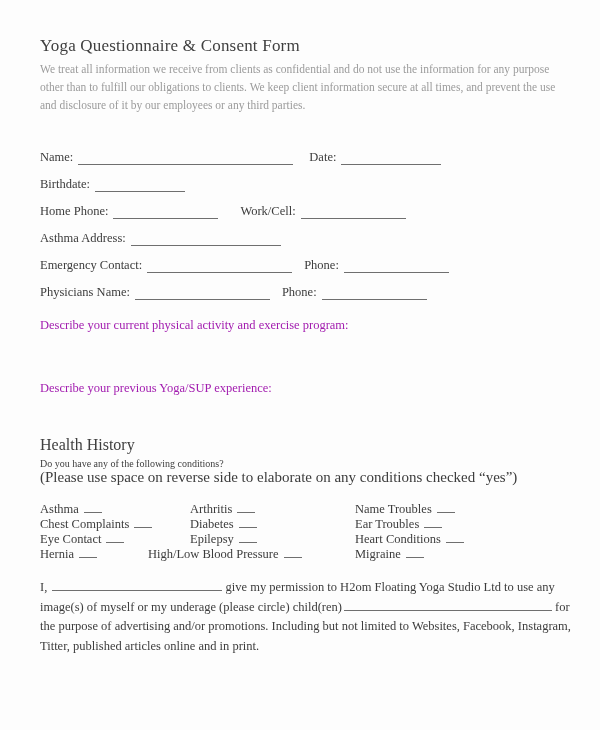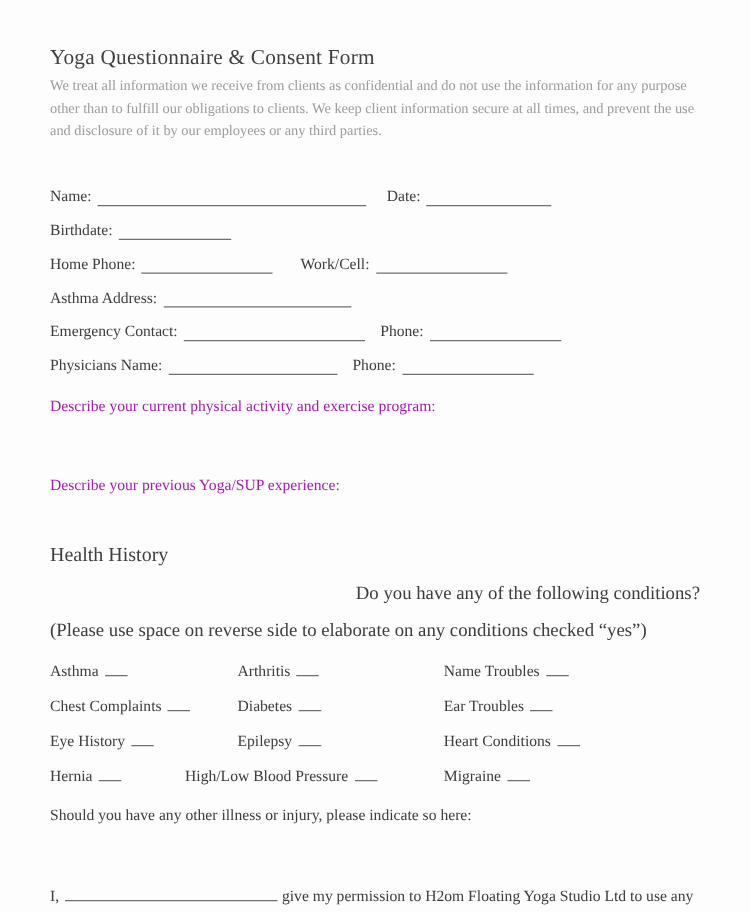--- a/index.html
+++ b/index.html
@@ -47,26 +47,25 @@
   }
   .prompt { font-size: 12.5px; color: #a21caf; }
   .prompt-activity { margin: 18px 0 48px 0; }
   .prompt-experience { margin: 0 0 40px 0; }
   .section-heading {
     font-size: 16px;
     font-weight: normal;
     color: #3f3f3f;
     margin: 0 0 4px 0;
   }
-  .question { font-size: 15px; margin: 13px; text-align: right; }
+  .question { font-size: 10px; margin: 0; }
   .note { font-size: 15px; margin: 0 0 16px 0; }
   .cond-grid {
     display: grid;
     grid-template-columns: 150px 165px 1fr;
-    row-gap: 13px;
     font-size: 12.5px;
     margin-bottom: 16px;
     font-family: Liberation Serif, serif;
   }
   .cond { white-space: nowrap; }
   .cond .blank { width: 18px; height: 11px; }
   .shift-left { margin-left: -42px; }
   .other-prompt { margin: 8px 0 48px 0; font-size: 12.5px; }
   .consent {
     font-size: 12.5px;
@@ -140,25 +139,24 @@
   <p class="question">Do you have any of the following conditions?</p>
   <p class="note">(Please use space on reverse side to elaborate on any conditions checked “yes”)</p>
 
   <div class="cond-grid">
     <span class="cond"><span>Asthma</span><span class="blank"></span></span>
     <span class="cond"><span>Arthritis</span><span class="blank"></span></span>
     <span class="cond"><span>Name Troubles</span><span class="blank"></span></span>
     <span class="cond"><span>Chest Complaints</span><span class="blank"></span></span>
     <span class="cond"><span>Diabetes</span><span class="blank"></span></span>
     <span class="cond"><span>Ear Troubles</span><span class="blank"></span></span>
-    <span class="cond"><span>Eye History</span><span class="blank"></span></span>
+    <span class="cond"><span>Eye Contact</span><span class="blank"></span></span>
     <span class="cond"><span>Epilepsy</span><span class="blank"></span></span>
     <span class="cond"><span>Heart Conditions</span><span class="blank"></span></span>
     <span class="cond"><span>Hernia</span><span class="blank"></span></span>
     <span class="cond shift-left"><span>High/Low Blood Pressure</span><span class="blank"></span></span>
     <span class="cond"><span>Migraine</span><span class="blank"></span></span>
   </div>
 
-  <p class="other-prompt">Should you have any other illness or injury, please indicate so here:</p>
 
   <p class="consent"><span>I,</span> <span class="blank inline w170"></span> <span>give my permission to H2om Floating Yoga Studio Ltd to use any image(s) of myself or my underage (please circle) child(ren)</span><span class="blank inline w208"></span> <span>for the purpose of advertising and/or promotions. Including but not limited to Websites, Facebook, Instagram, Titter, published articles online and in print.</span></p>
 
 </div>
 
 </body></html>

